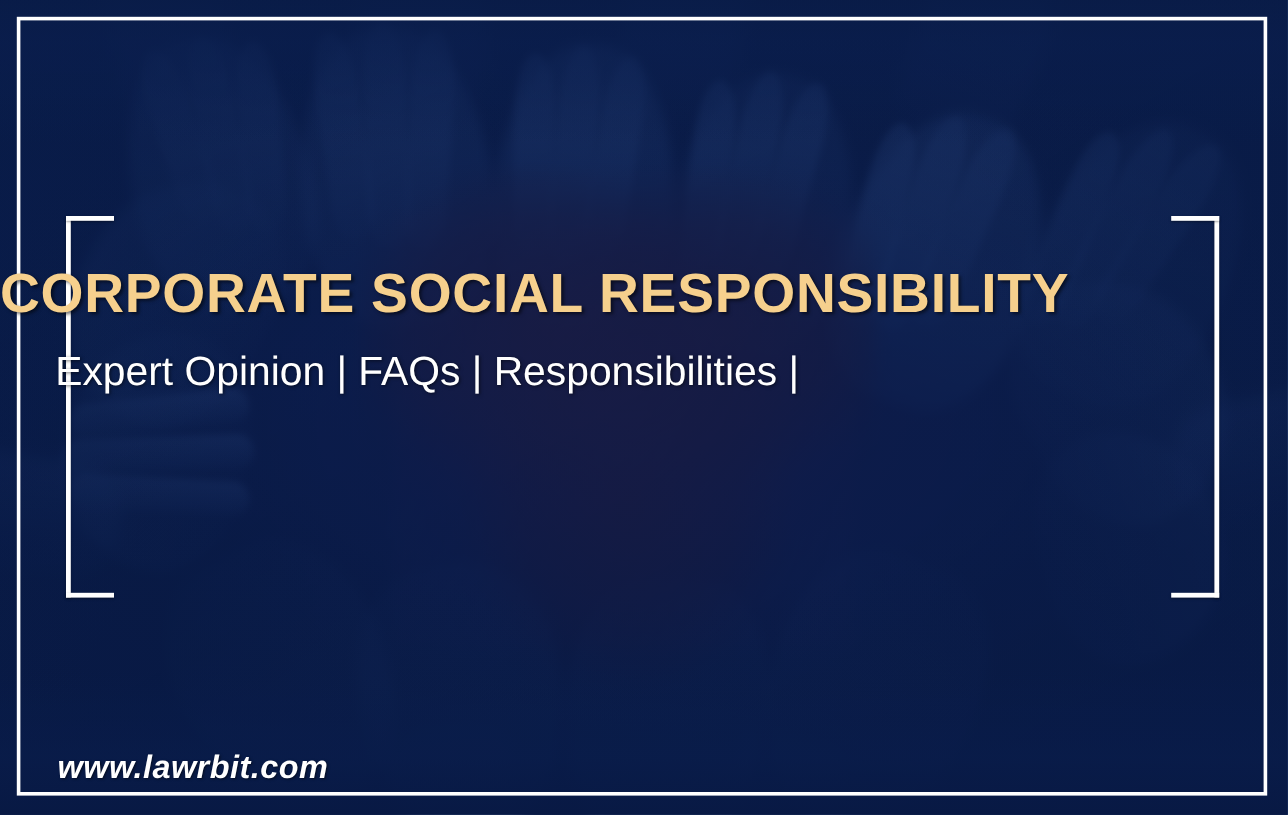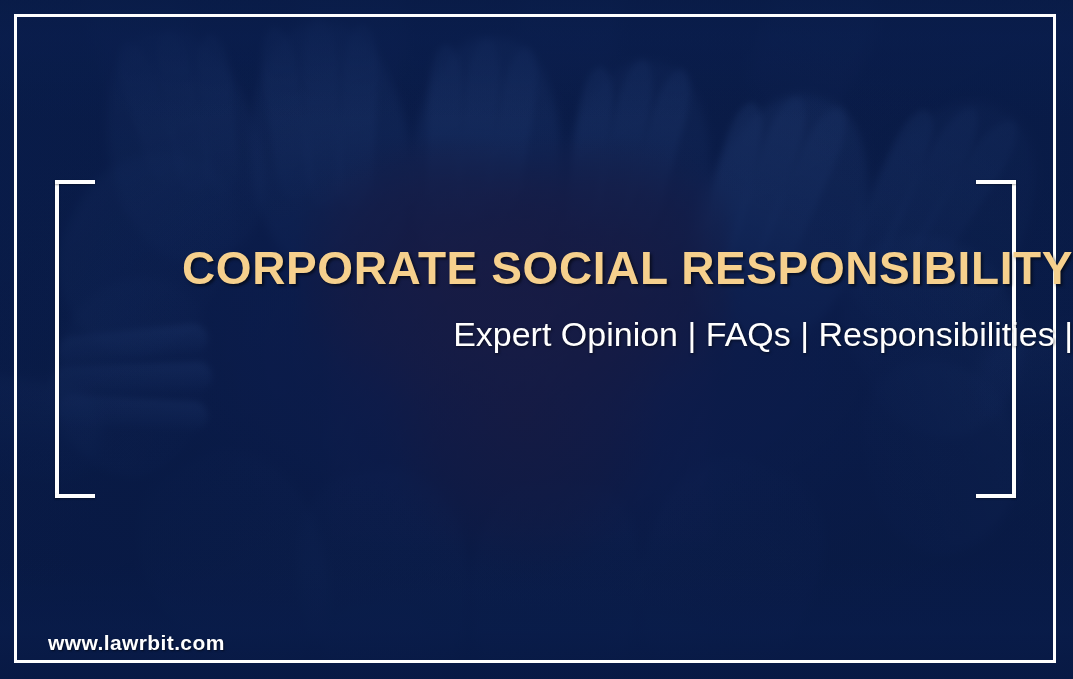--- a/index.html
+++ b/index.html
@@ -124,51 +124,52 @@
   .bracket-left .h-bot{ left:0; bottom:0; width:40px; height:4px; }
 
   .bracket-right{ left:976px; top:180px; width:40px; height:318px; }
   .bracket-right .v{ right:0; top:0; width:4px; height:318px; }
   .bracket-right .h-top{ left:0; top:0; width:40px; height:4px; }
   .bracket-right .h-bot{ left:0; bottom:0; width:40px; height:4px; }
 
   
   .content{
     position:absolute;
-    left:0; right:0; top:244px;
-    text-align:right;
+    left:0; right:0; top:220px;
+    text-align:left;
     pointer-events:none;
   }
   .title{
     font-size:46px;
     font-weight:bold;
     letter-spacing:.6px;
     color:#f6d08d;
     line-height:1.08;
     text-shadow:2px 2px 3px rgba(0,0,0,.55);
     white-space:nowrap;
   }
   .subtitle{
     margin-top:18px;
     font-size:34px;
     font-weight:normal;
     color:#ffffff;
     line-height:1.33;
     text-shadow:1px 1px 3px rgba(0,0,0,.55);
   }
-  .subtitle .line{ display:block; }
+  .subtitle .line{ display:block;margin-left:46px; }
 
   
   .footer{
     position:absolute;
     left:48px; bottom:24px;
   }
   .footer-url{
-    font-size:21px;
+    font-size:27px;
     font-weight:bold;
+    font-style:italic;
     color:#ffffff;
     letter-spacing:.4px;
     text-shadow:1px 1px 2px rgba(0,0,0,.5);
     white-space:nowrap;
   }
 </style>
 </head>
 <body>
 
 <div class="banner">

